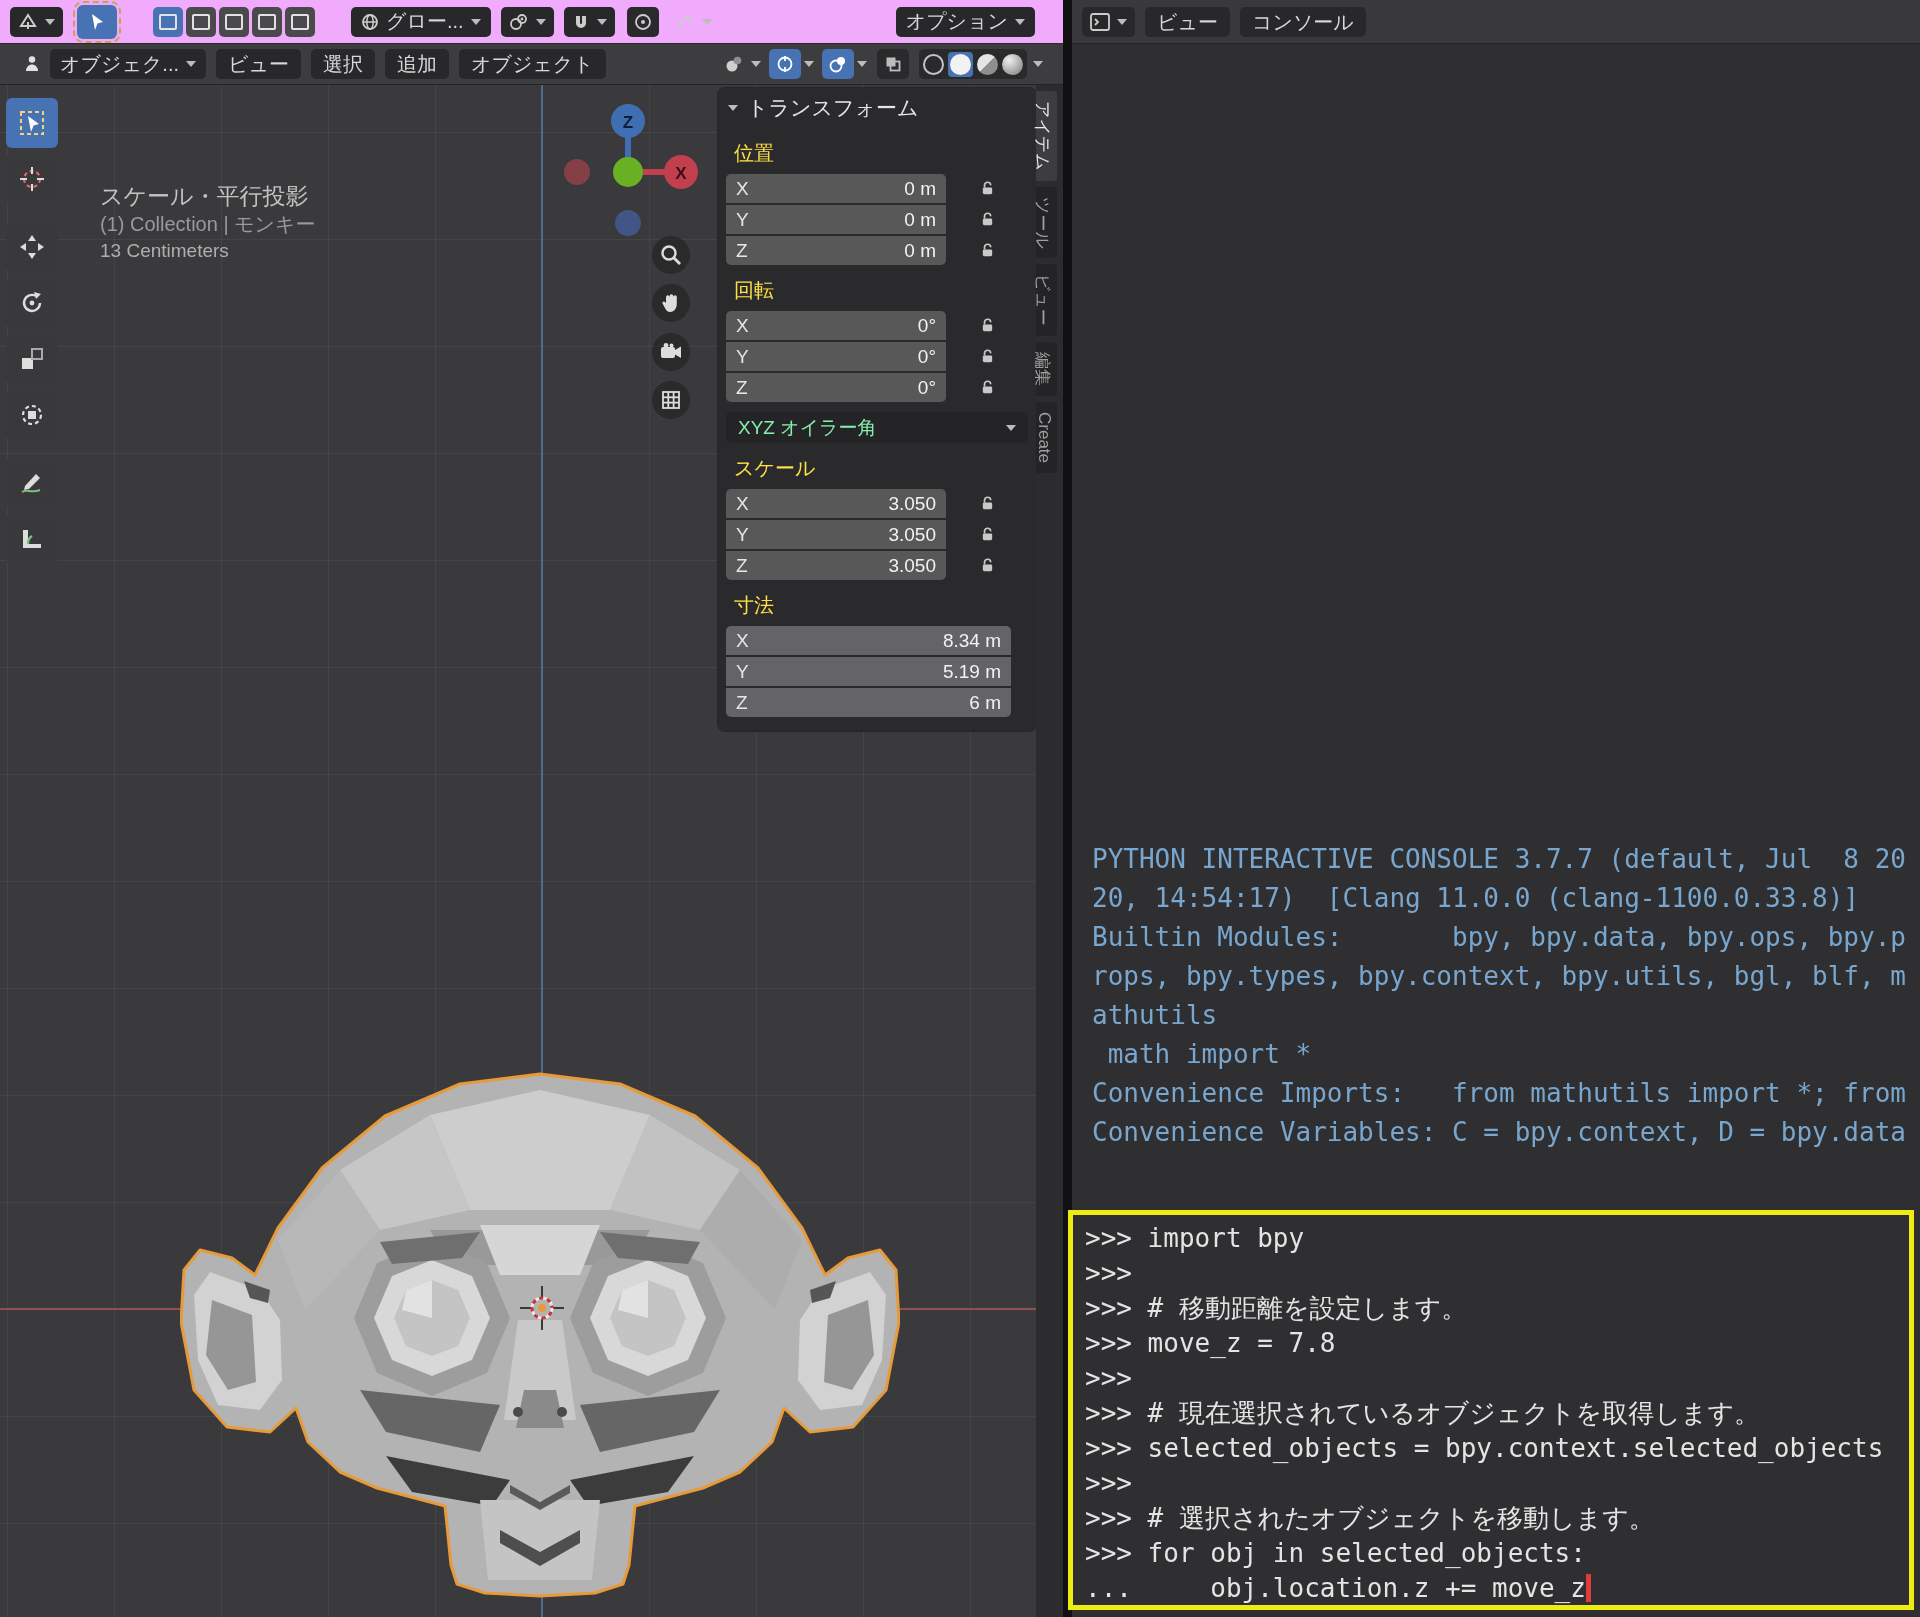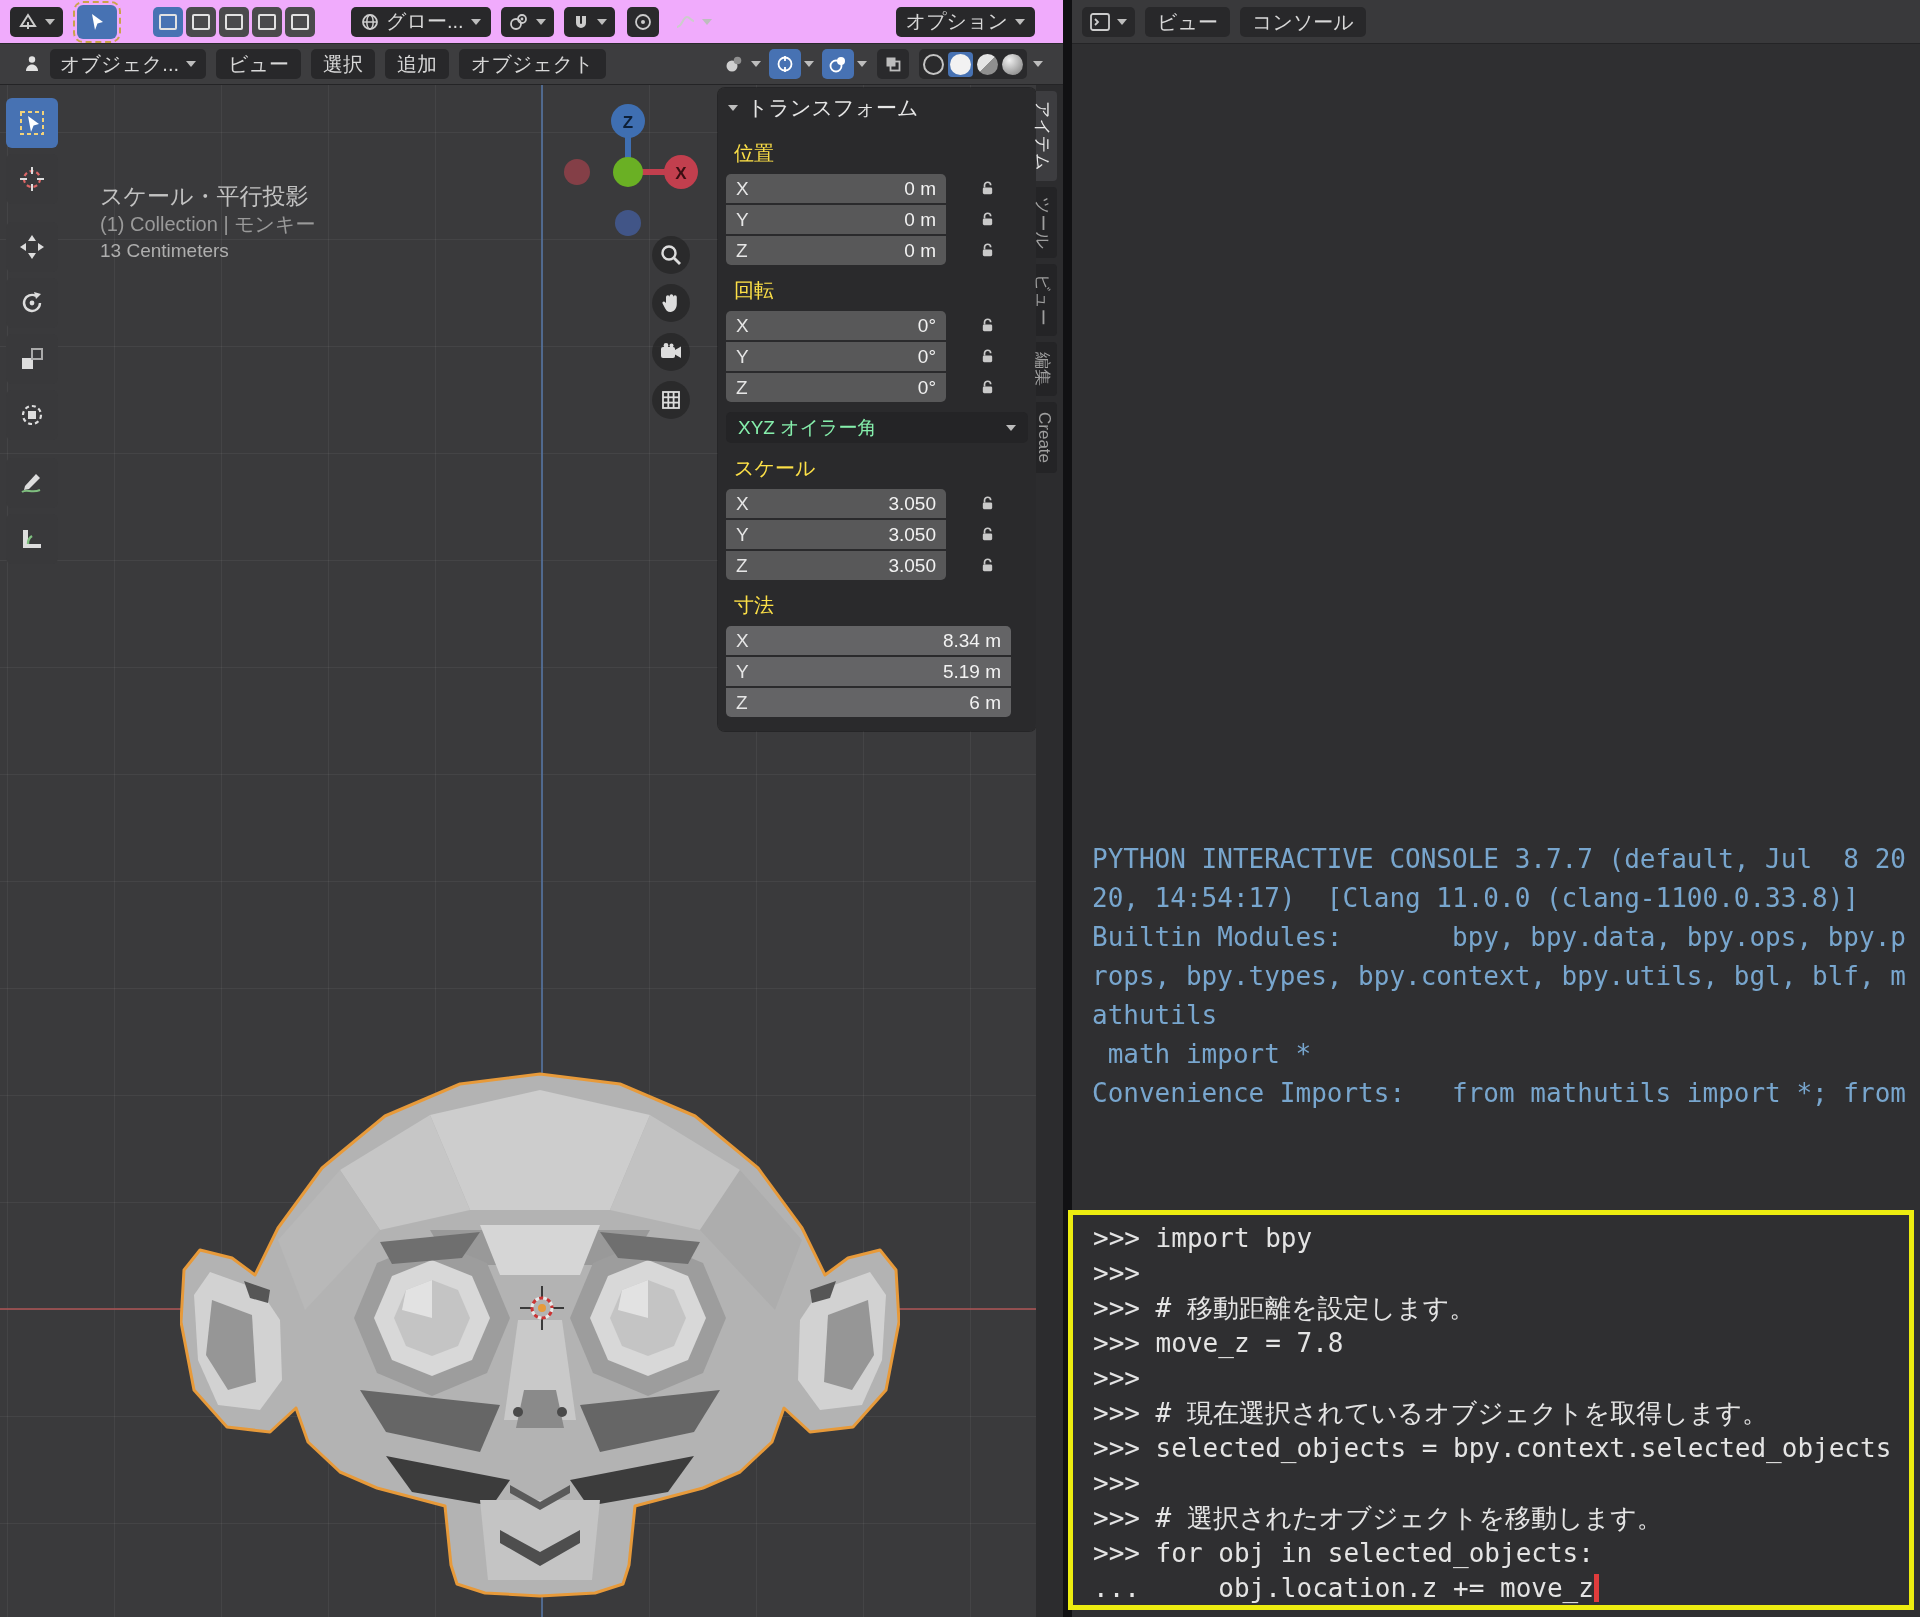--- a/index.html
+++ b/index.html
@@ -76,21 +76,21 @@
   #divider{position:absolute;left:1063px;top:0;width:9px;height:1617px;background:#111113;}
   
   #console{position:absolute;left:1072px;top:0;width:848px;height:1617px;background:#2f2f31;}
   .chdr{position:absolute;left:0;top:0;width:848px;height:44px;background:#39393b;border-bottom:1px solid #242426;
      display:flex;align-items:center;padding:0 10px;box-sizing:border-box;}
   .cline{white-space:pre;font-family:"DejaVu Sans Mono",monospace;font-size:26px;line-height:39px;color:var(--console-info,#78a6ce);}
   .banner{position:absolute;left:20px;top:840px;}
   .ybox{position:absolute;left:-4px;top:1210px;width:846px;height:400px;box-sizing:border-box;
      border:5px solid var(--highlight-yellow,#ecec10);}
   .ybox .cline{color:var(--console-text,#e4e4e4);line-height:35px;}
-  .ybox-inner{padding:6px 0 0 12px;margin-left:8px;}
+  .ybox-inner{padding:6px 0 0 12px;}
   .caret{display:inline-block;width:5px;height:28px;background:var(--cursor-red,#e03c3c);vertical-align:-5px;}
   svg{display:block;}
 </style>
 </head>
 <body>
 
 <svg width="0" height="0" style="position:absolute">
   <defs>
     <symbol id="ic-lock" viewBox="0 0 16 16">
       <path d="M5.2 7V5a2.9 2.9 0 0 1 5.8 0" fill="none" stroke="#c9c9c9" stroke-width="1.6"></path>
@@ -566,20 +566,21 @@
 
     <div class="banner">
       <div class="cline">PYTHON INTERACTIVE CONSOLE 3.7.7 (default, Jul  8 20</div>
       <div class="cline">20, 14:54:17)  [Clang 11.0.0 (clang-1100.0.33.8)]</div>
       <div class="cline"></div>
       <div class="cline">Builtin Modules:       bpy, bpy.data, bpy.ops, bpy.p</div>
       <div class="cline">rops, bpy.types, bpy.context, bpy.utils, bgl, blf, m</div>
       <div class="cline">athutils</div>
       <div class="cline"> math import *</div>
       <div class="cline">Convenience Imports:   from mathutils import *; from</div>
+      <div class="cline">Convenience Variables: C = bpy.context, D = bpy.data</div>
     </div>
 
     <div class="ybox">
       <div class="ybox-inner">
         <div class="cline">&gt;&gt;&gt; import bpy</div>
         <div class="cline">&gt;&gt;&gt;</div>
         <div class="cline">&gt;&gt;&gt; # 移動距離を設定します。</div>
         <div class="cline">&gt;&gt;&gt; move_z = 7.8</div>
         <div class="cline">&gt;&gt;&gt;</div>
         <div class="cline">&gt;&gt;&gt; # 現在選択されているオブジェクトを取得します。</div>

